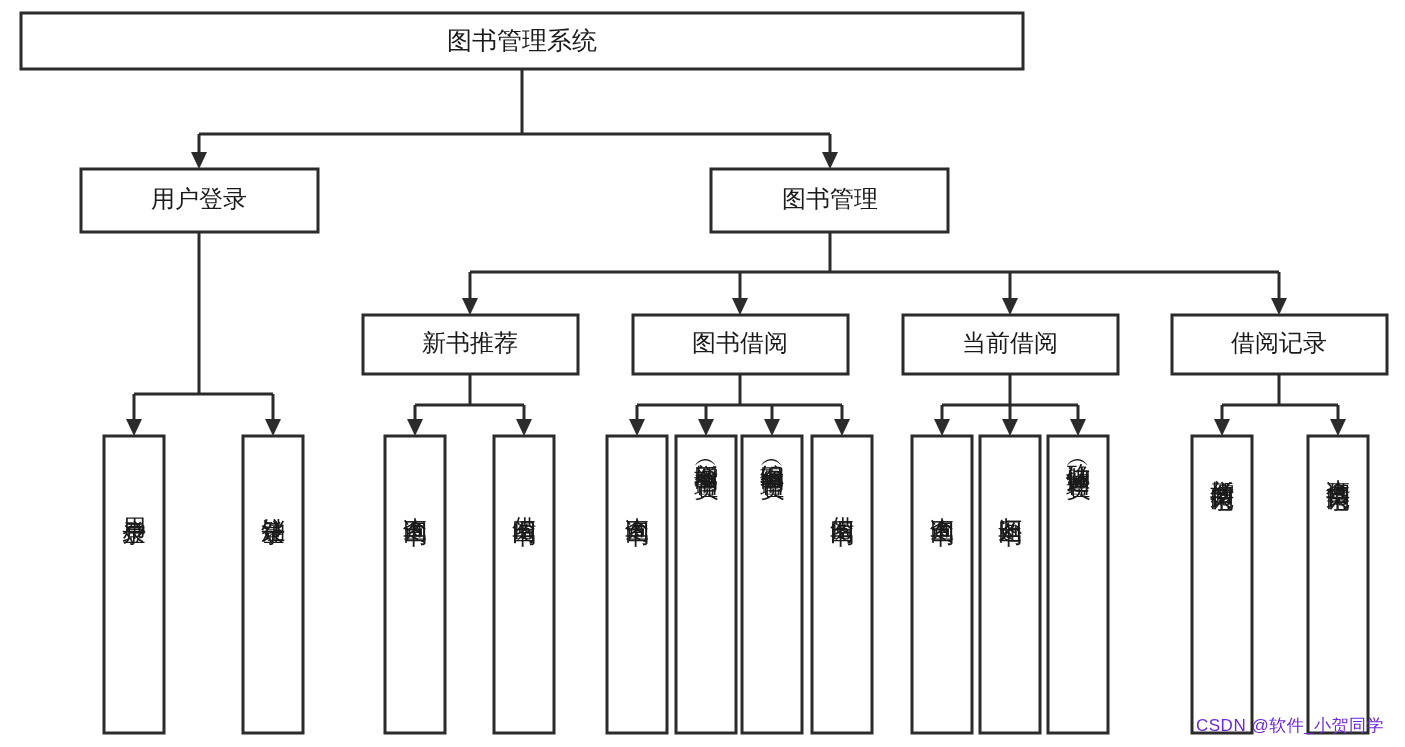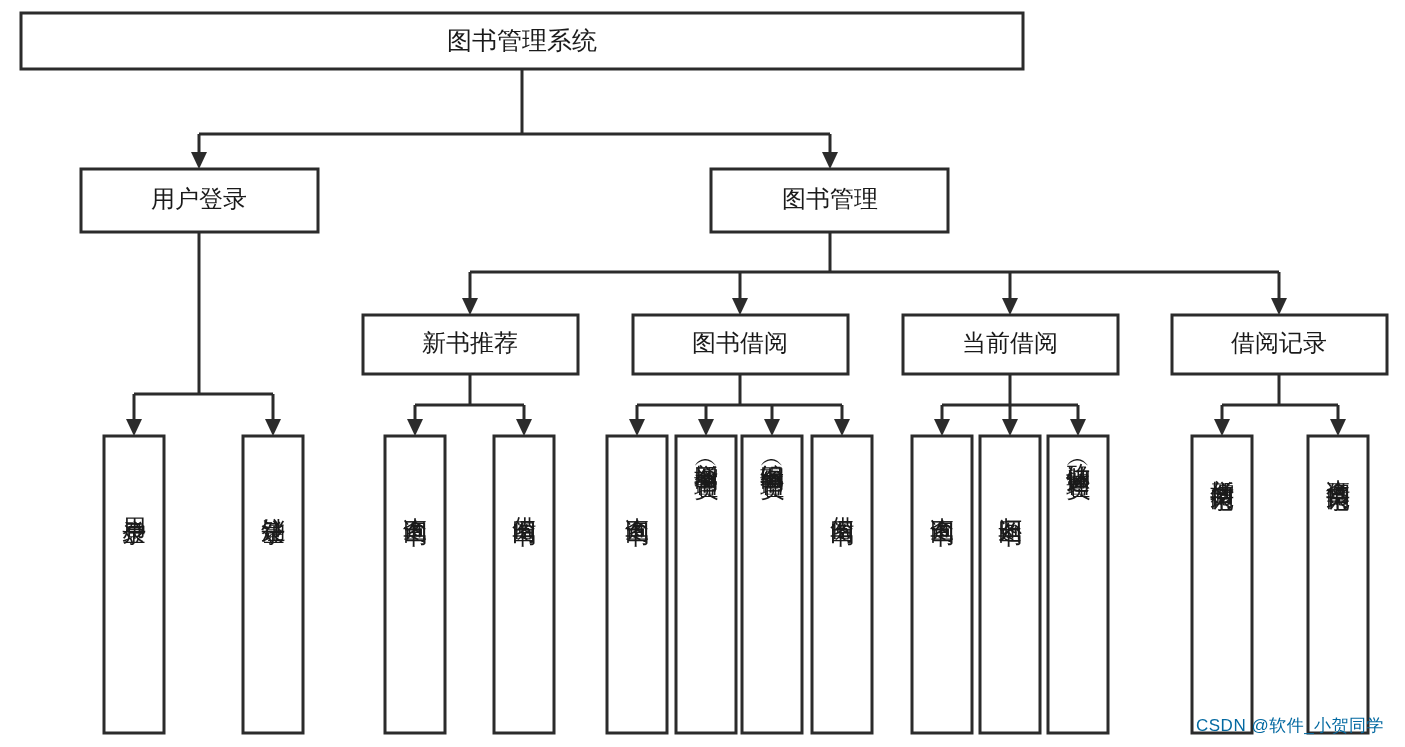--- a/index.html
+++ b/index.html
@@ -41,21 +41,21 @@
     line-height:1.18;
     letter-spacing:2px;
     color:#1a1a1a;
     white-space:nowrap;
   }
   #watermark{
     position:absolute;
     left:1196px;top:714px;
     font-family:"Liberation Sans","DejaVu Sans",sans-serif;
     font-size:17px;
-    color:#0369a1;
+    color:#6d28d9;
     white-space:nowrap;
     letter-spacing:0.5px;
   }
 </style>
 </head>
 <body>
 
 <svg id="diagram" viewBox="0 0 1405 747">
   <defs>
     <marker id="arrow" viewBox="0 0 12 14" refX="6" refY="13" markerWidth="12" markerHeight="14" orient="auto-start-reverse">

